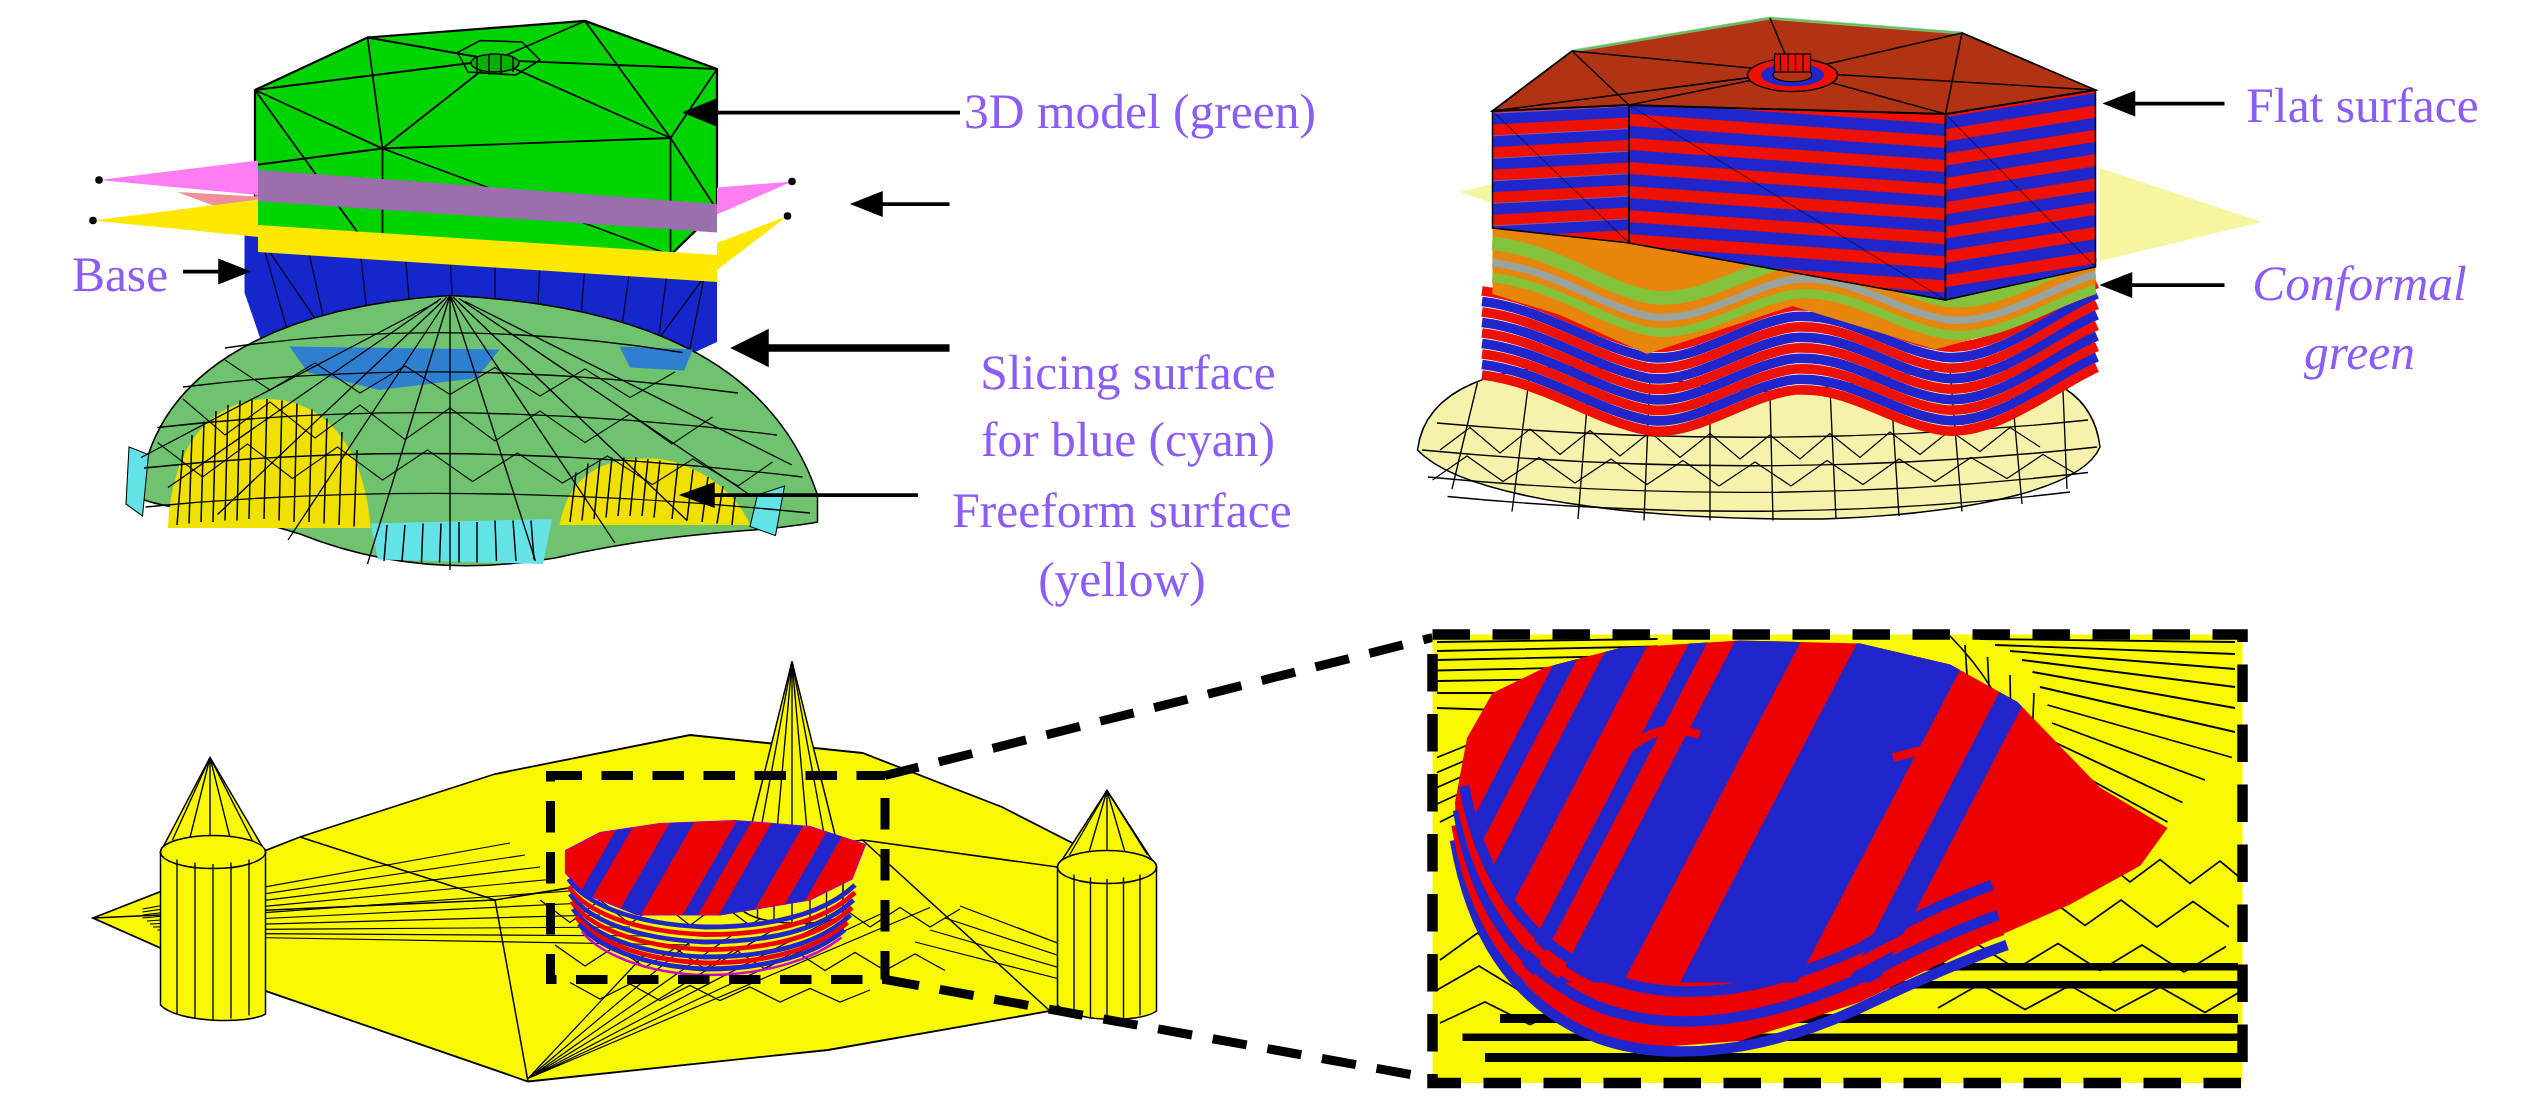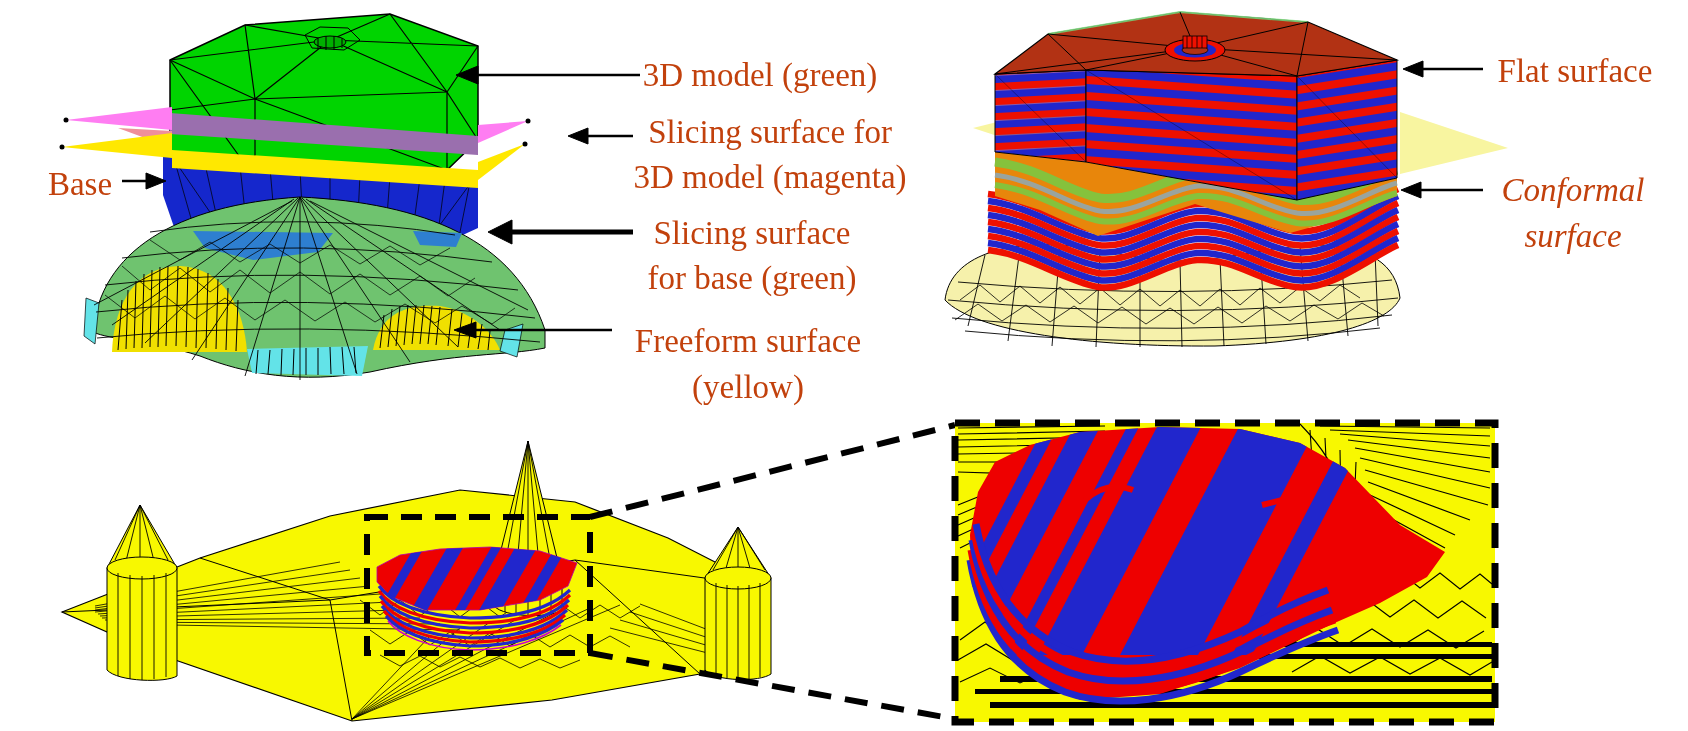--- a/index.html
+++ b/index.html
@@ -1,19 +1,19 @@
 <!DOCTYPE html>
 <html><head>
 <meta charset="utf-8">
 <style>
   html,body{margin:0;padding:0;background:#ffffff;}
   .canvas{position:relative;width:1688px;height:731px;background:#ffffff;overflow:hidden;
           font-family:"Liberation Serif","DejaVu Serif",serif;}
   svg.layer{position:absolute;left:0;top:0;width:1688px;height:731px;pointer-events:none;}
-  .lbl{position:absolute;color:#c2410c;font-size:33px;line-height:45px;text-align:center;white-space:nowrap;}
+  .lbl{position:absolute;color:#8b5cf6;font-size:33px;line-height:45px;text-align:center;white-space:nowrap;}
   .lbl div{white-space:nowrap;}
 </style>
 </head>
 <body>
 
 <div class="canvas">
 
 <svg class="layer" viewBox="0 0 1688 731">
 
   <g>
@@ -260,36 +260,32 @@
     <g>
       <line x1="1483" y1="190" x2="1419" y2="190" stroke-width="2.5"></line>
           <polygon points="1401,190 1421,182 1421,198"></polygon>
     </g>
   </g>
 </svg>
 
 <div class="lbl" style="left:600px;top:53px;width:320px;">
   <div>3D model (green)</div>
 </div>
-<div class="lbl" style="left:610px;top:110px;width:320px;">
-  <div>Slicing surface for</div>
-  <div>3D model (magenta)</div>
-</div>
 <div class="lbl" style="left:5px;top:163px;width:150px;line-height:42px;">
   <div>Base</div>
 </div>
-<div class="lbl" style="left:592px;top:211px;width:320px;">
+<div class="lbl" style="left:592px;top:227px;width:320px;">
   <div>Slicing surface</div>
-  <div>for base (green)</div>
+  <div>for blue (cyan)</div>
 </div>
 <div class="lbl" style="left:588px;top:308px;width:320px;line-height:46px;margin-top:10px;">
   <div>Freeform surface</div>
   <div>(yellow)</div>
 </div>
 <div class="lbl" style="left:1475px;top:49px;width:200px;">
   <div>Flat surface</div>
 </div>
 <div class="lbl" style="left:1473px;top:167px;width:200px;line-height:46px;font-style:italic;">
   <div>Conformal</div>
-  <div>surface</div>
+  <div>green</div>
 </div>
 
 </div>
 
 </body></html>

